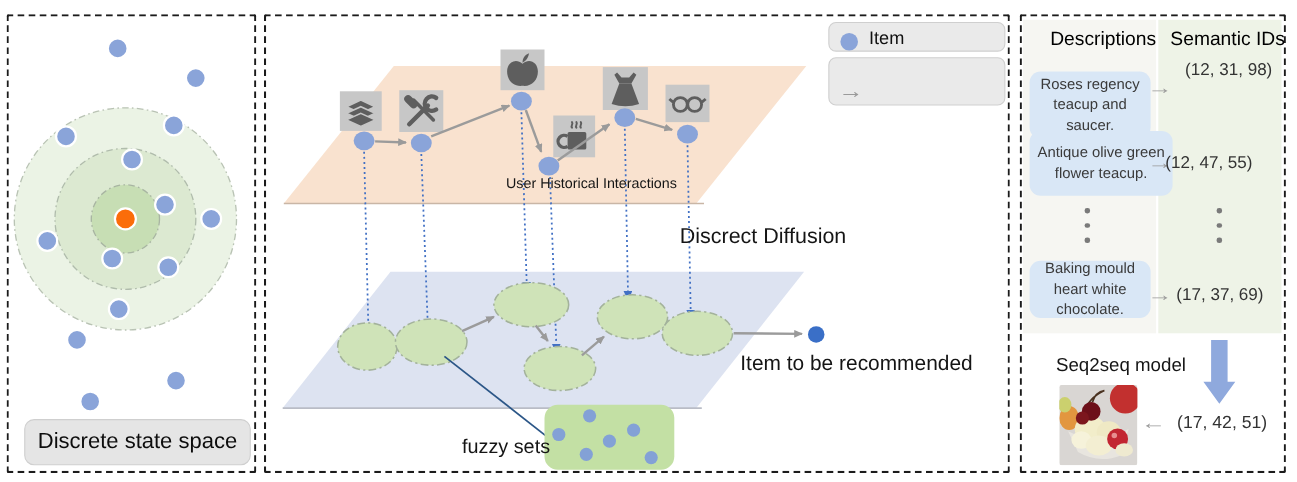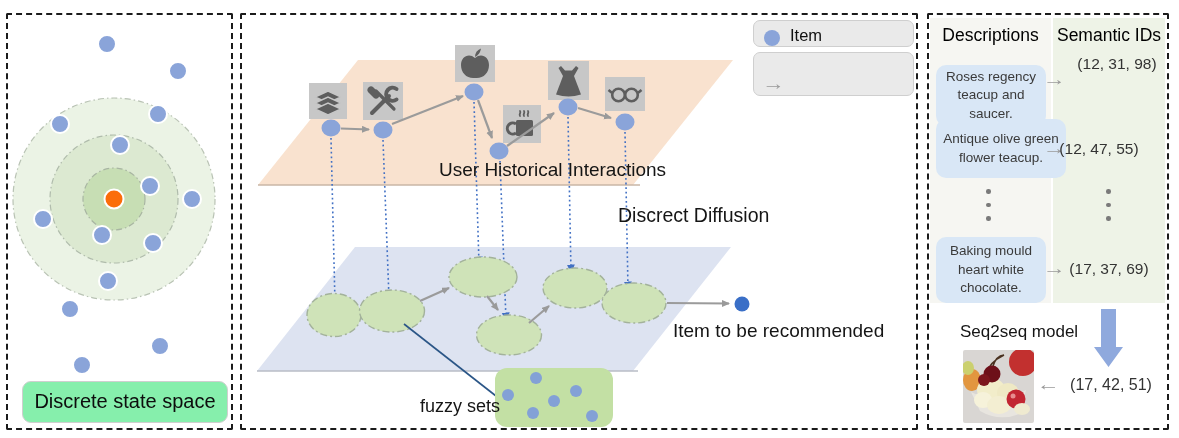--- a/index.html
+++ b/index.html
@@ -4,32 +4,32 @@
 <style>
   html,body{margin:0;padding:0;background:#ffffff;}
   .stage{
     position:relative;width:1179px;height:438px;background:#ffffff;overflow:hidden;
     font-family:"Liberation Sans","DejaVu Sans",sans-serif;color:#111;
   }
   .panel{position:absolute;border:2px dashed #1b1b1b;border-radius:2px;background:transparent;}
   .layer{position:absolute;left:0;top:0;pointer-events:none;}
   .txt{position:absolute;white-space:nowrap;color:#151515;}
   .label-box{
-    position:absolute;background:#86efac;border:1px solid #cfcfcf;border-radius:9px;
+    position:absolute;background:#e5e5e5;border:1px solid #cfcfcf;border-radius:9px;
     text-align:center;font-size:20px;color:#0d0d0d;
   }
   .legend-box{
     position:absolute;background:#eaeaea;border:1px solid #cfcfcf;border-radius:7px;
     display:flex;align-items:flex-end;gap:10px;padding:0 10px;box-sizing:border-box;
   }
   .legend-dot{width:16px;height:16px;border-radius:50%;background:#8aa4d9;flex:0 0 auto;}
   .legend-arrow{color:#9a9a9a;font-size:19px;flex:0 0 auto;transform:scaleX(1.2);}
   .legend-text{font-size:16.5px;line-height:1.25;white-space:normal;}
   .colbg{position:absolute;}
-  .colhdr{position:absolute;text-align:center;font-size:17.5px;color:#000;}
+  .colhdr{position:absolute;text-align:right;font-size:17.5px;color:#000;}
   .descbox{
     position:absolute;background:#d9e7f6;border-radius:10px;
     display:flex;align-items:center;justify-content:center;text-align:center;
     font-size:13.5px;line-height:1.38;color:#3a3a3a;padding:3px 6px;box-sizing:border-box;
     white-space:normal;
   }
   .rowarrow{position:absolute;color:#9a9a9a;font-size:17px;transform:scaleX(1.35);}
   .sid{position:absolute;text-align:center;font-size:15.5px;color:#333;}
   .vdots{position:absolute;display:flex;flex-direction:column;gap:9px;align-items:center;}
   .vdots span{width:4.5px;height:4.5px;border-radius:50%;background:#7a7a7a;display:block;}
@@ -223,21 +223,21 @@
   </div>
 
   <div class="legend-box" style="left:753px;top:20px;width:161px;height:27px">
     <span class="legend-dot"></span>
     <span class="legend-text">Item</span>
   </div>
   <div class="legend-box" style="left:753px;top:52px;width:161px;height:44px">
     <span class="legend-arrow">→</span>
   </div>
 
-  <div class="txt" style="left:439px;top:159px;font-size:19px">User Historical Interactions</div>
+  <div class="txt" style="left:460px;top:159px;font-size:13px">User Historical Interactions</div>
   <div class="txt" style="left:673px;top:320px;font-size:19px">Item to be recommended</div>
   <div class="txt" style="left:618px;top:204px;font-size:19.5px">Discrect Diffusion</div>
   <div class="txt" style="left:420px;top:396px;font-size:18px">fuzzy sets</div>
 
   <div class="colhdr" style="left:930px;top:25px;width:121px">Descriptions</div>
   <div class="colhdr" style="left:1050px;top:25px;width:118px">Semantic IDs</div>
 
   <div class="descbox" style="left:936px;top:65px;width:110px;height:61px">Roses regency teacup and saucer.</div>
   <div class="rowarrow" style="left:1046px;top:70px">→</div>
   <div class="sid" style="left:1053px;top:55px;width:128px">(12, 31, 98)</div>
@@ -250,21 +250,21 @@
       <span></span>
       <span></span>
       <span></span>
     </div>
   <div class="vdots" style="left:1106px;top:189px">
       <span></span>
       <span></span>
       <span></span>
     </div>
 
-  <div class="descbox" style="left:936px;top:237px;width:110px;height:66px">Baking mould heart white chocolate.</div>
+  <div class="descbox" style="left:936px;top:237px;width:110px;height:52px">Baking mould heart white chocolate.</div>
   <div class="rowarrow" style="left:1046px;top:259px">→</div>
   <div class="sid" style="left:1053px;top:260px;width:112px">(17, 37, 69)</div>
 
   <div class="txt" style="left:960px;top:322px;width:155px;font-size:17px">Seq2seq model</div>
 
   <div class="rowarrow" style="left:1040px;top:375px">←</div>
   <div class="sid" style="left:1066px;top:376px;width:90px;font-size:16px">(17, 42, 51)</div>
 
 </div>
 

